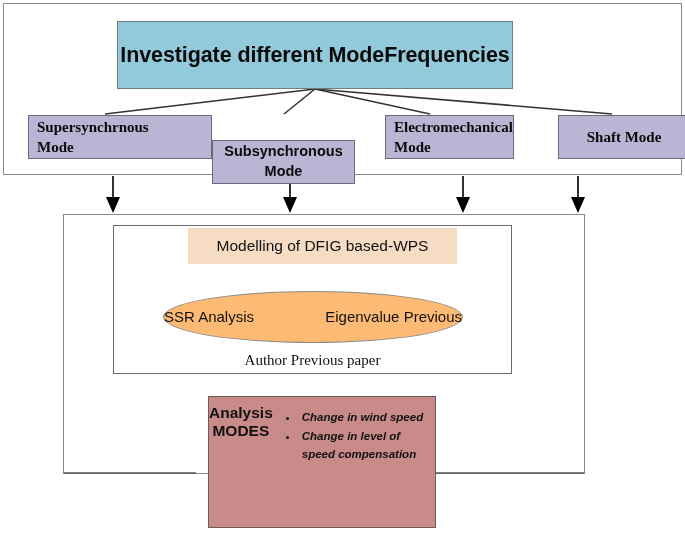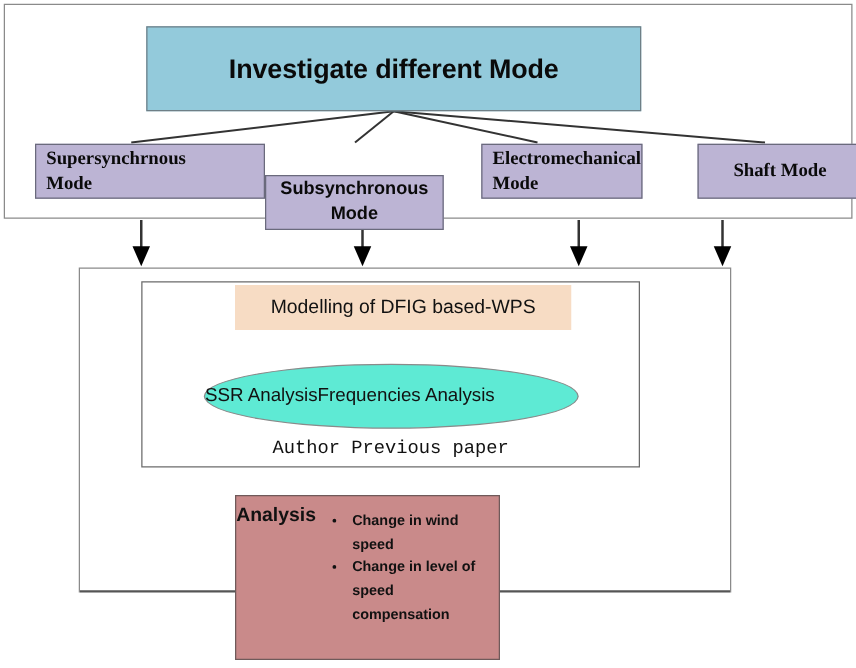--- a/index.html
+++ b/index.html
@@ -105,66 +105,67 @@
     justify-content: center;
     text-align: center;
     font-size: 15.5px;
     color: #111111;
   }
 
   
   #ellipse-box {
     left: 163px; top: 291px;
     width: 300px; height: 52px;
-    background: #5eead4;
+    background: #fdba74;
     border: 1.2px solid #8a8a8a;
     border-radius: 50% / 50%;
     align-items: center;
-    justify-content: flex-start;
+    justify-content: space-between;
     text-align: center;
     font-size: 15px;
     line-height: 1.25;
     color: #111111;
   }
 
   
   #paper-caption {
     left: 113px; top: 347px;
     width: 399px; height: 22px;
-    align-items: center;
-    justify-content: center;
-    text-align: center;
-    font-family: Liberation Mono, monospace;
+    align-items: flex-end;
+    justify-content: center;
+    text-align: center;
+    font-family: Liberation Serif, serif;
     font-size: 15px;
     color: #111111;
   }
 
   
   #analysis-box {
-    left: 188px; top: 396px;
-    width: 212px; height: 132px;
+    left: 208px; top: 396px;
+    width: 228px; height: 132px;
     background: #c98a8a;
     border: 1.5px solid #6f5a5a;
     justify-content: flex-start;
     padding-top: 7px;
     color: #111111;
   }
   #analysis-head {
     text-align: center;
     font-weight: bold;
     font-size: 15.5px;
     line-height: 1.18;
   }
   #analysis-list {
     margin: 4px 0 0 0;
     padding: 0 6px 0 26px;
     list-style: disc;
     font-weight: bold;
     font-size: 11.5px;
     line-height: 1.62;
+    font-style: italic;
   }
   #analysis-list li { padding-left: 3px; }
 </style>
 </head>
 <body>
 
 <div id="canvas">
 
   <div class="box" id="top-container"></div>
 
@@ -196,20 +197,21 @@
     <polygon points="306,281 320,281 313,294" fill="#000000"></polygon>
 
     <g stroke="#555555" stroke-width="1.6">
       <line x1="64" y1="473" x2="196" y2="473"></line>
       <line x1="400" y1="473" x2="584" y2="473"></line>
     </g>
   </svg>
 
   <div class="box" id="title-box">
     <span>Investigate  different Mode</span>
+    <span>Frequencies</span>
   </div>
 
   <div class="mode-box left-text" id="mode-super">
     <span>Supersynchrnous</span>
     <span>Mode</span>
   </div>
 
   <div class="mode-box center-text" id="mode-sub">
     <span>Subsynchronous</span>
     <span>Mode</span>
@@ -225,30 +227,31 @@
   </div>
 
   <div class="box" id="inner-box"></div>
 
   <div class="box" id="modelling-box">
     <span>Modelling of DFIG based-WPS</span>
   </div>
 
   <div class="box" id="ellipse-box">
     <span>SSR Analysis</span>
-    <span>Frequencies Analysis</span>
+    <span>Eigenvalue Previous</span>
   </div>
 
   <div class="box" id="paper-caption">
     <span>Author Previous paper</span>
   </div>
 
   <div class="box" id="analysis-box">
     <div id="analysis-head">
       <div>Analysis</div>
+      <div>MODES</div>
     </div>
     <ul id="analysis-list">
       <li>Change in wind speed</li>
       <li>Change in level of speed compensation</li>
     </ul>
   </div>
 
 </div>
 
 </body></html>

